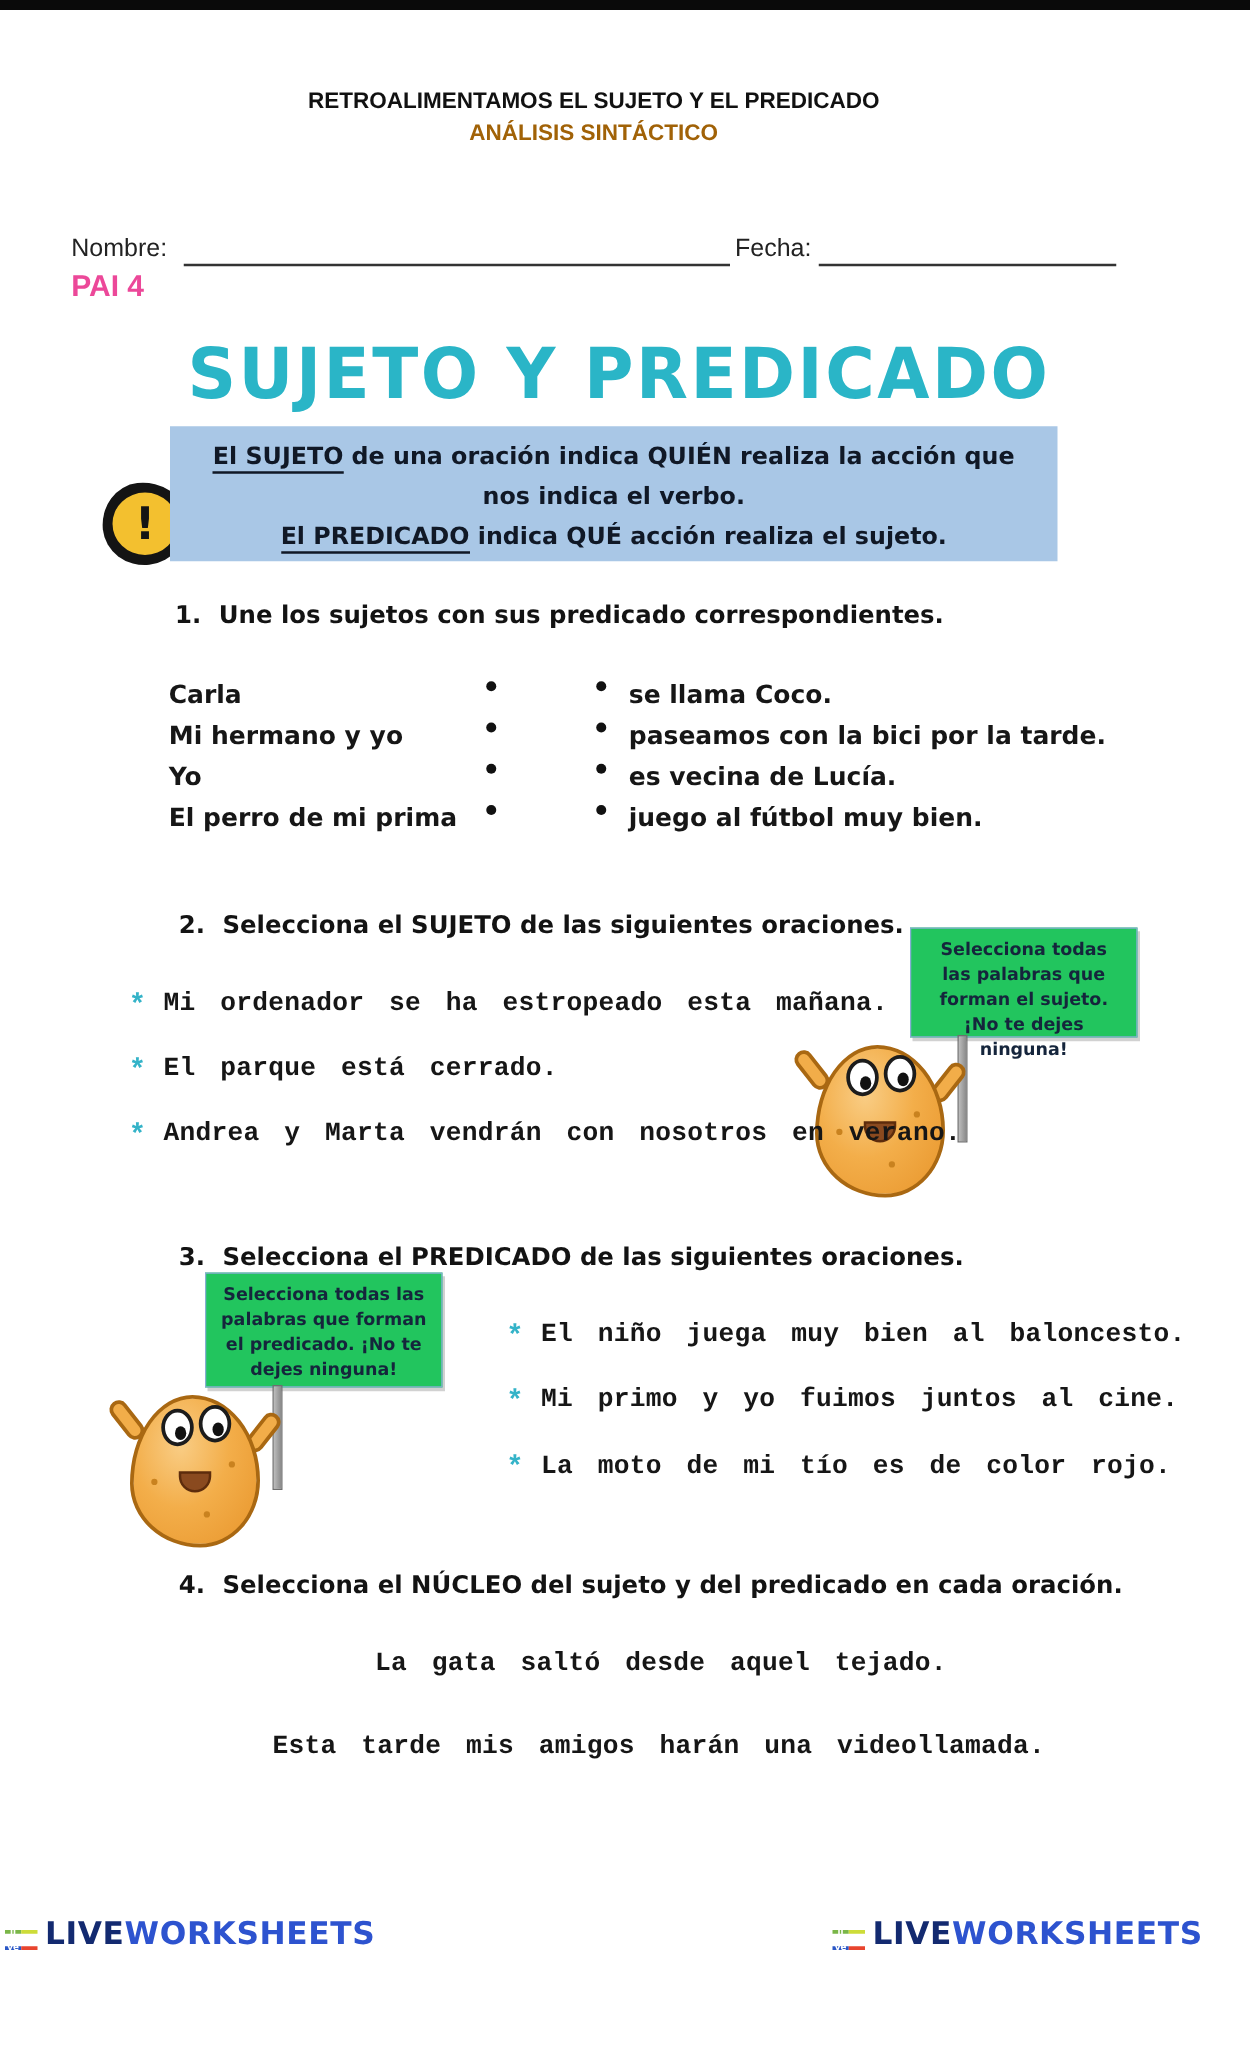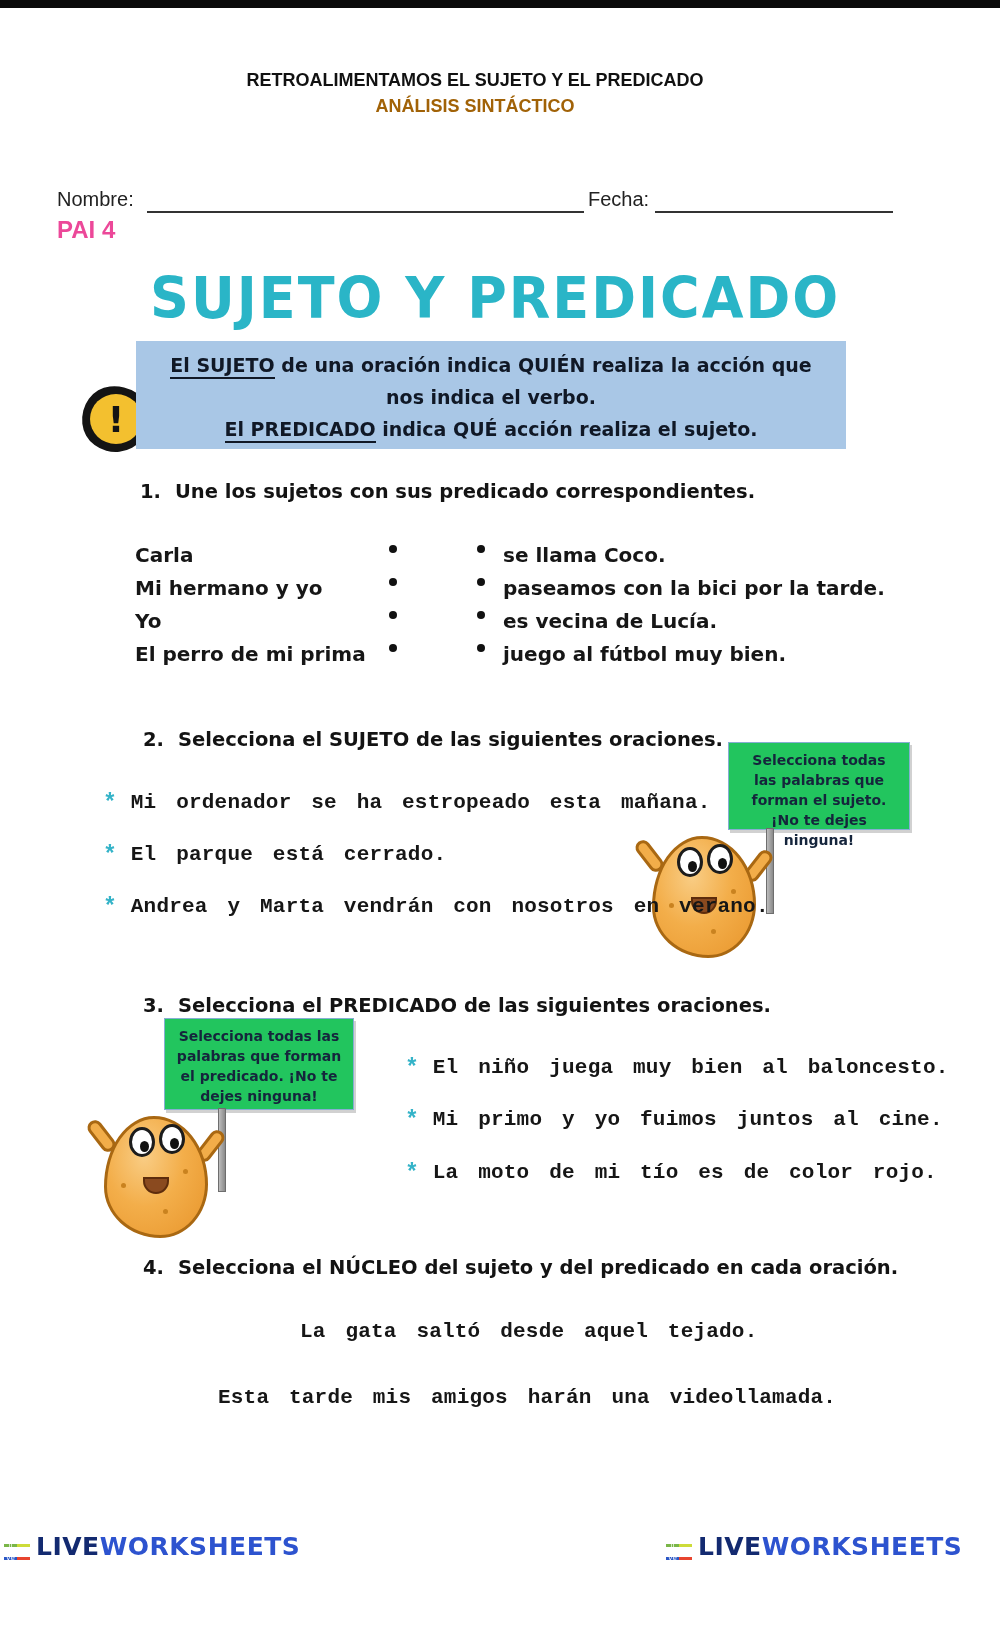--- a/index.html
+++ b/index.html
@@ -61,21 +61,21 @@
   .p-pupil{position:absolute;left:8px;top:11px;width:9px;height:11px;background:#111;border-radius:50%;}
   .p-mouth{position:absolute;left:36px;top:58px;width:22px;height:13px;background:#8a4a1f;border:2px solid #5d2c0c;border-radius:0 0 22px 22px;}
   .p-arm{position:absolute;width:15px;height:36px;background:#f2ad49;border:3px solid #a96812;border-radius:8px;box-sizing:border-box;}
   .p-arm.left{left:-10px;top:2px;transform:rotate(-38deg);}
   .p-arm.right{right:-10px;top:12px;transform:rotate(38deg);}
   .p-spot{position:absolute;width:5px;height:5px;background:#c9821f;border-radius:50%;}
 
   
   .logo{display:flex;align-items:center;gap:6px;cursor:pointer;}
   .logo-grid{display:grid;grid-template-columns:13px 13px;grid-template-rows:13px 13px;width:26px;height:26px;}
-  .cell{display:flex;align-items:center;justify-content:center;font-size:7px;font-weight:normal;color:#fff;font-family:"DejaVu Sans",sans-serif;margin-top:10px;}
+  .cell{display:flex;align-items:center;justify-content:center;font-size:7px;font-weight:bold;color:#fff;font-family:"DejaVu Sans",sans-serif;margin-top:10px;}
   .cg{background:#7ab648;}.cy{background:#cddc39;}.cb{background:#2a57c6;}.cr{background:#e8442e;}
   .logo-live{font-size:25px;font-weight:800;color:#132a70;font-family:"DejaVu Sans",sans-serif;letter-spacing:.5px;}
   .logo-ws{font-size:25px;font-weight:800;color:#2d53cf;font-family:"DejaVu Sans",sans-serif;letter-spacing:.5px;}
 </style>
 </head>
 <body>
 
 <div class="page">
 
   <div class="abs topbar"></div>

